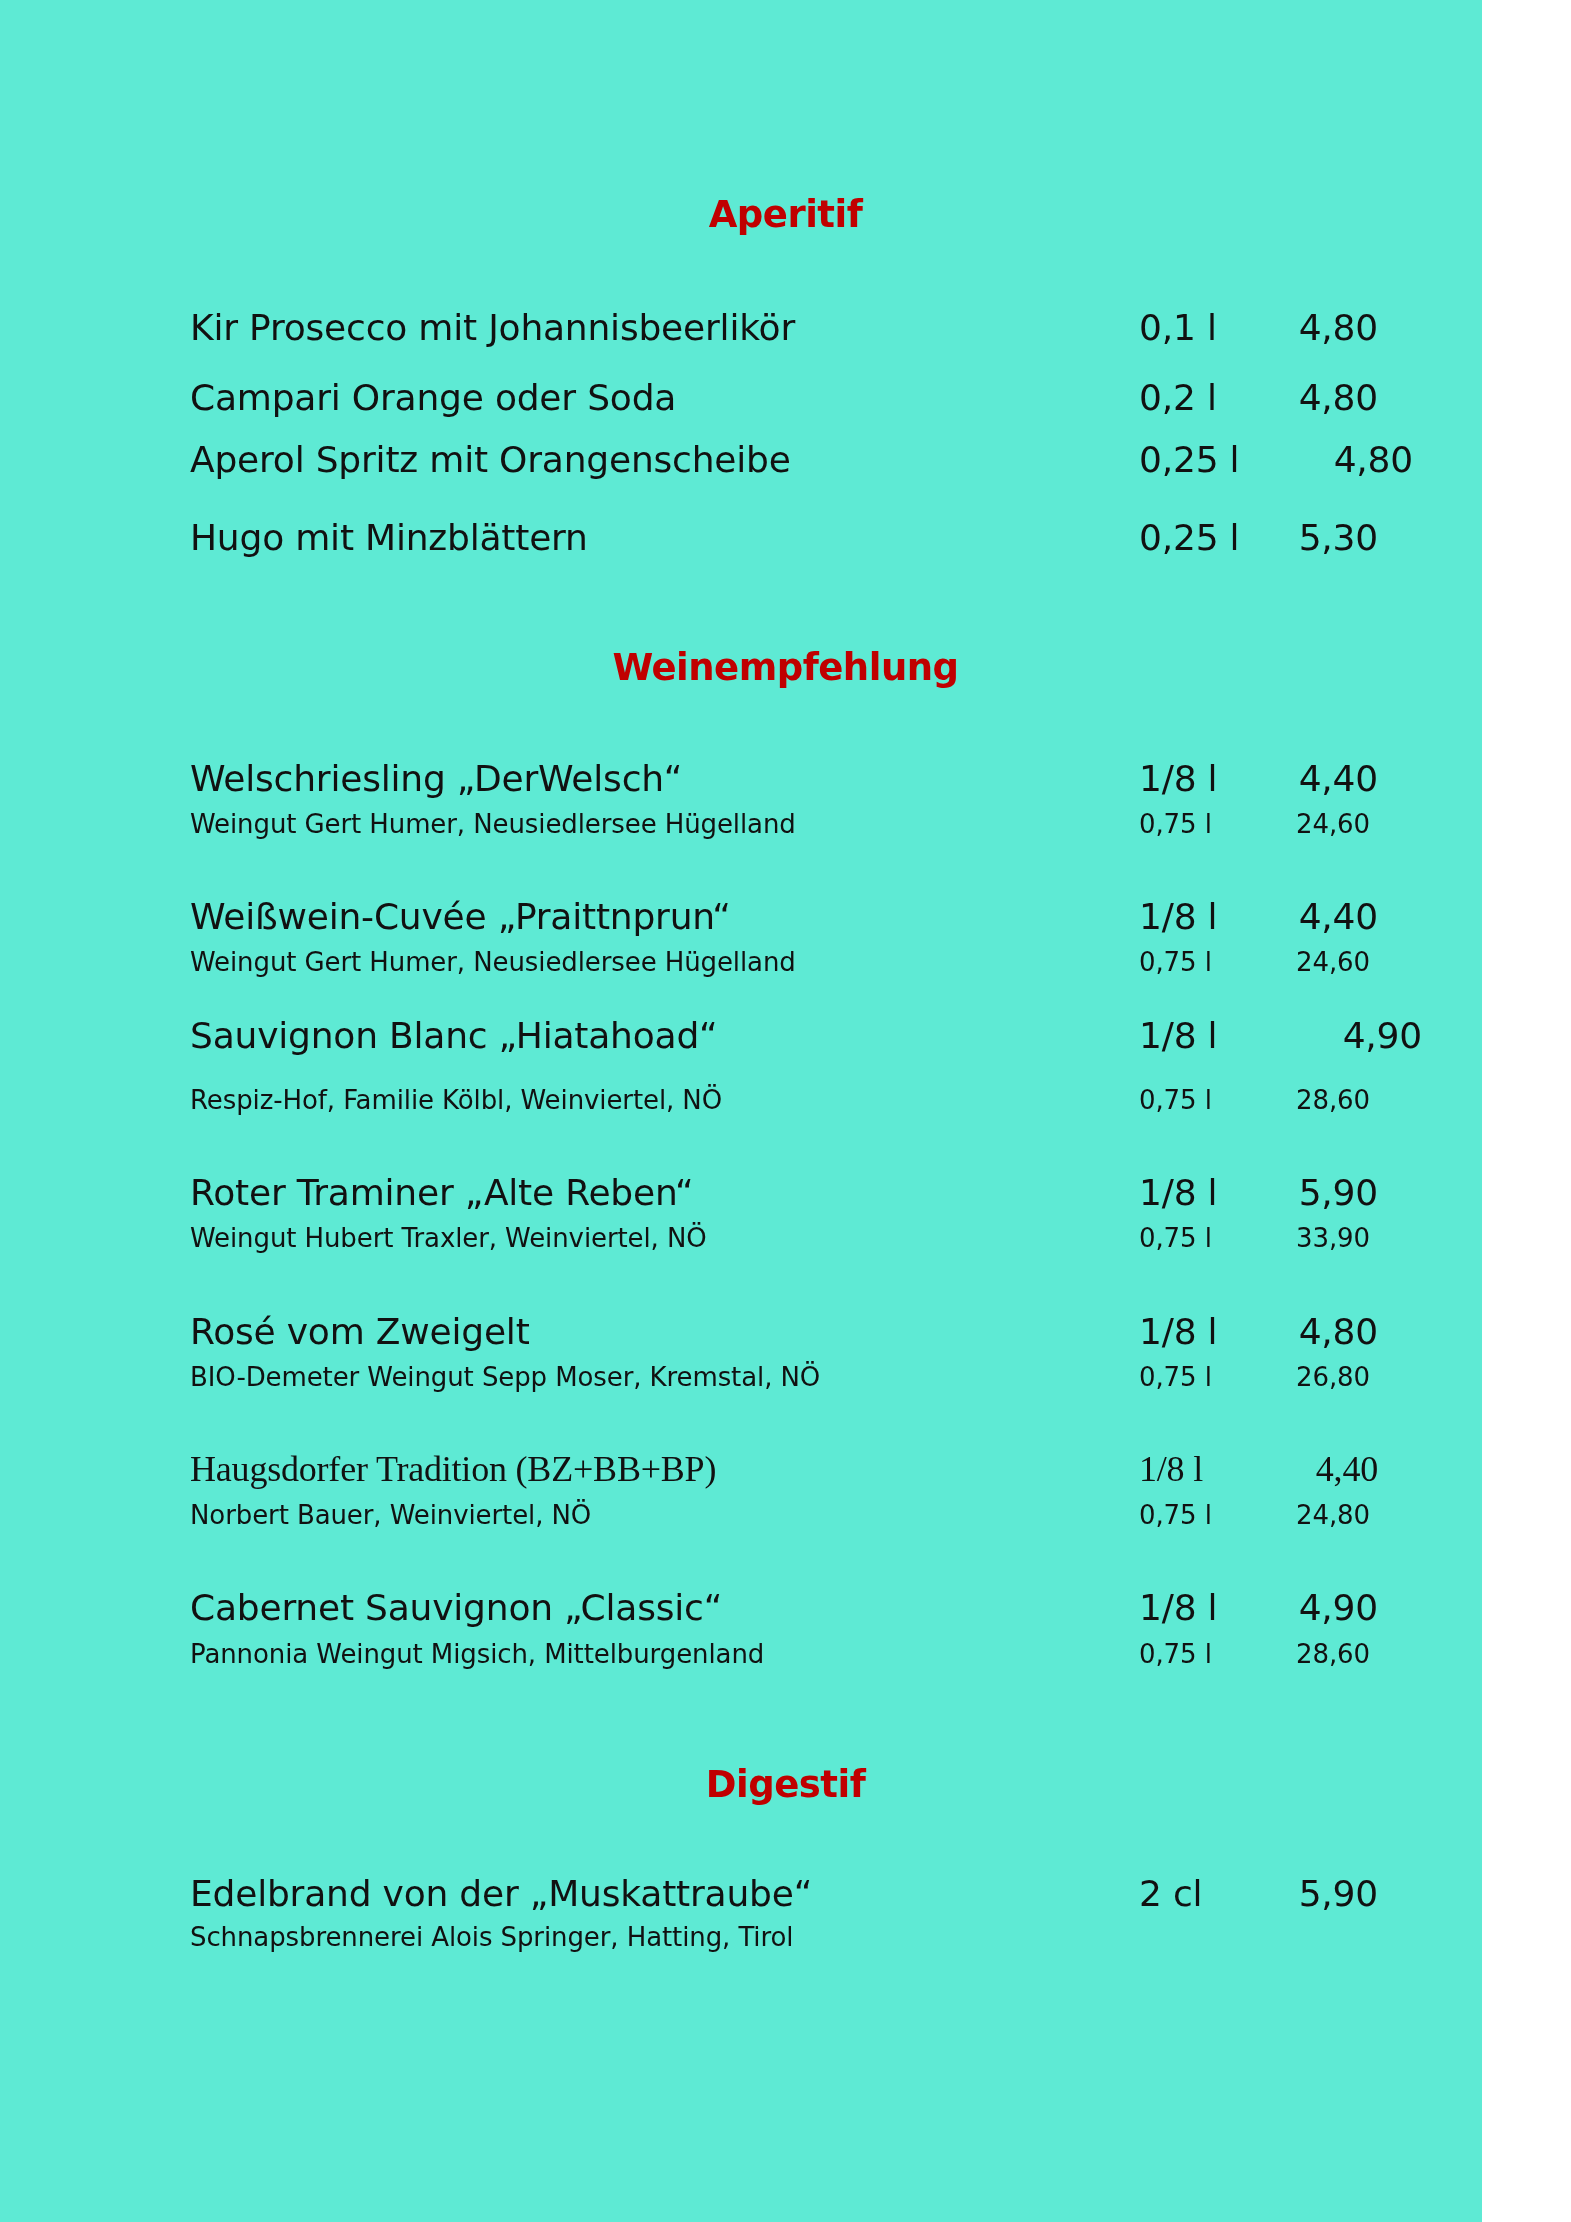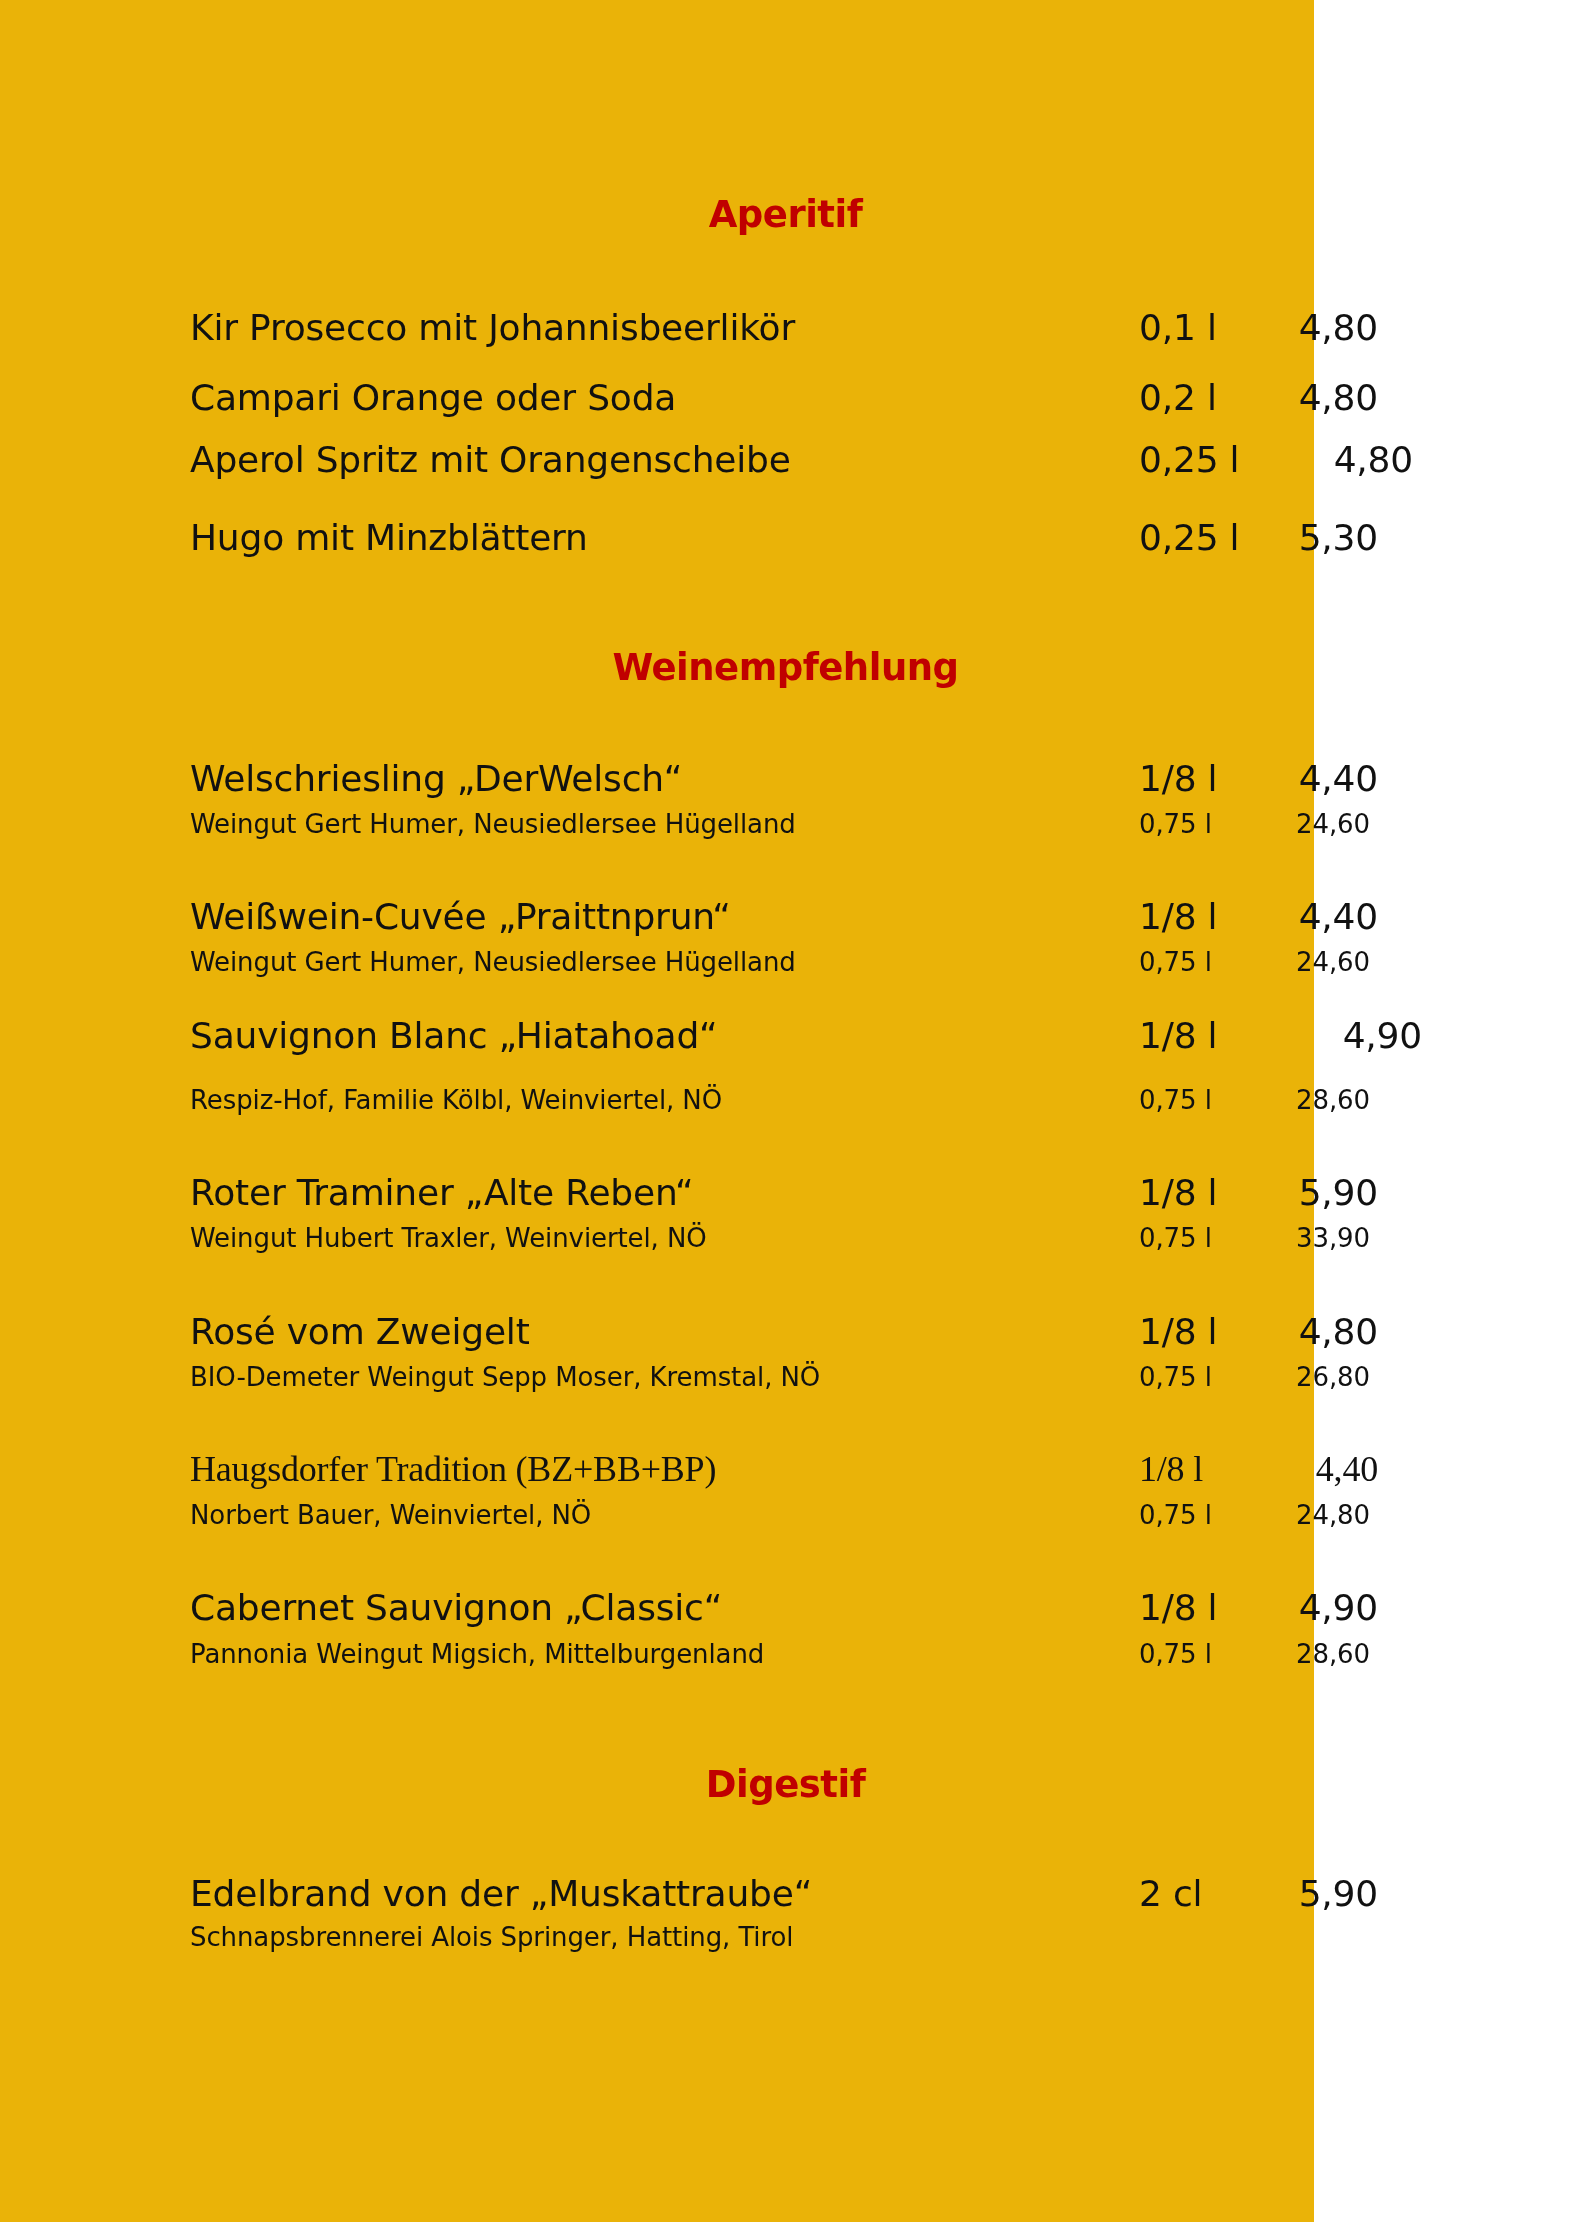--- a/index.html
+++ b/index.html
@@ -1,17 +1,17 @@
 <!DOCTYPE html>
 <html><head>
 <meta charset="utf-8">
 <style>
   html, body { margin: 0; padding: 0; background: #ffffff; }
   body { width: 1571px; height: 2222px; position: relative; overflow: hidden; }
-  .page { position: absolute; left: 0; top: 0; width: 1314px; height: 2222px; background: #eab308; }
+  .page { position: absolute; left: 0; top: 0; width: 1482px; height: 2222px; background: #5eead4; }
   .heading {
     position: absolute; left: 0; width: 1571px; text-align: center;
     font-family: "DejaVu Sans", sans-serif; font-weight: bold;
     font-size: 37px; line-height: 37px; color: #c00000; letter-spacing: -0.5px;
   }
   .row { position: absolute; left: 0; width: 1571px; height: 40px; }
   .main {
     font-family: "DejaVu Sans", sans-serif; font-size: 36px; line-height: 31px;
     color: #111; font-weight: normal; letter-spacing: -0.2px;
   }

